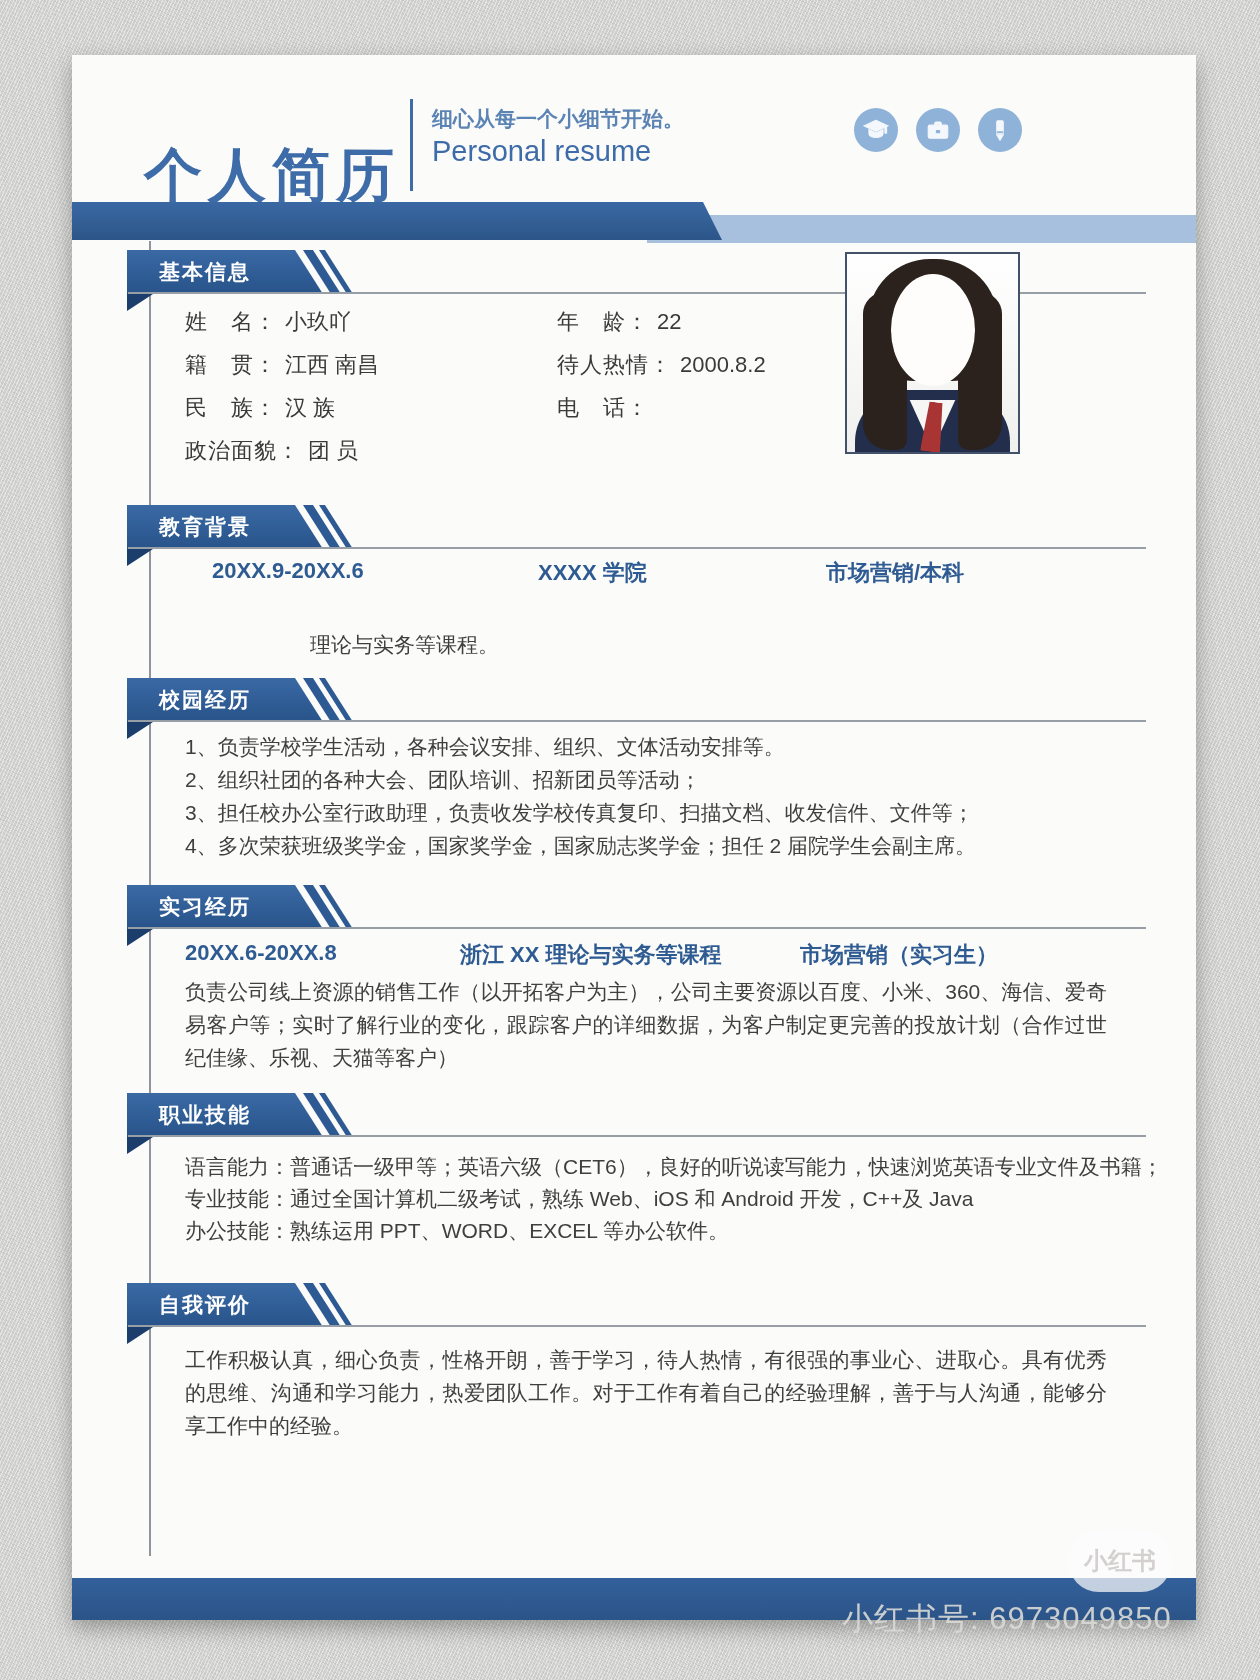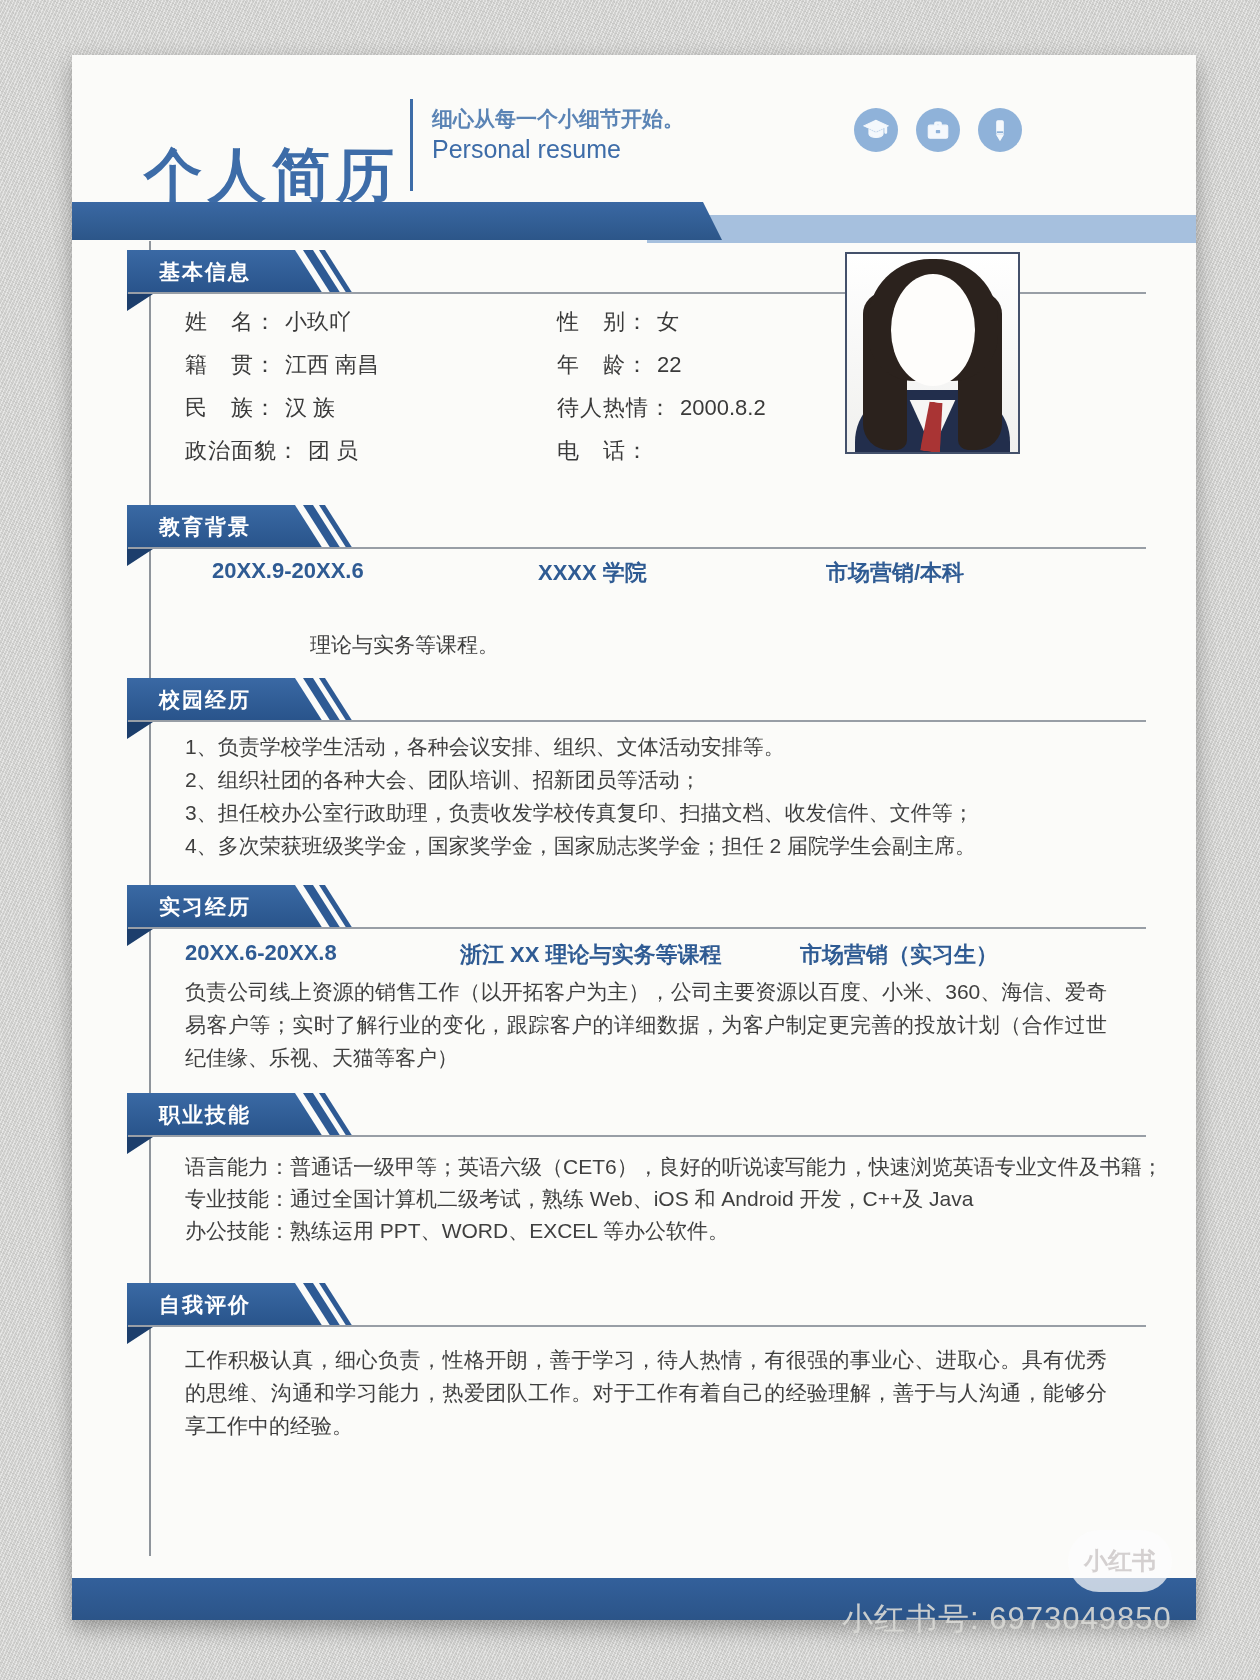--- a/index.html
+++ b/index.html
@@ -17,21 +17,21 @@
     background:#fbfbf9; box-shadow:0 8px 20px rgba(0,0,0,.30);
   }
 
   
   .rtitle {
     position:absolute; left:72px; top:38px; font-size:58px; font-weight:bold;
     color:#3d6ca8; letter-spacing:6px;margin-top:44px;
   }
   .hdivider { position:absolute; left:338px; top:44px; width:3px; height:92px; background:#3d6ca8; }
   .tagline { position:absolute; left:360px; top:50px; font-size:21px; font-weight:bold; color:#5b84b5; }
-  .subtitle { position:absolute; left:360px; top:80px; font-size:25px; color:#3d6ca8; }
+  .subtitle { position:absolute; left:360px; top:80px; font-size:29px; color:#3d6ca8; }
   .hicons { position:absolute; left:782px; top:53px; display:flex; gap:18px; }
   .hicon {
     width:44px; height:44px; border-radius:50%; background:#8fb2d9;
     display:flex; align-items:center; justify-content:center;
   }
   .hicon svg { width:26px; height:26px; fill:#f4f8fc; stroke:#f4f8fc; }
 
   
   .bar-light { position:absolute; left:575px; top:160px; width:549px; height:28px; background:#a6c0de; }
   .bar-dark  { position:absolute; left:0; top:147px; width:650px; height:38px;
@@ -147,21 +147,20 @@
   </div>
   <div class="secline" style="top:237px"></div>
 
   <div class="kv" style="left:113px; top:245px">
     <div class="row"><span class="lab">姓　名：</span><span class="val">小玖吖</span></div>
     <div class="row"><span class="lab">籍　贯：</span><span class="val">江西 南昌</span></div>
     <div class="row"><span class="lab">民　族：</span><span class="val">汉 族</span></div>
     <div class="row"><span class="lab">政治面貌：</span><span class="val">团 员</span></div>
   </div>
   <div class="kv" style="left:485px; top:245px">
-    <div class="row"><span class="lab">性　别：</span><span class="val">女</span></div>
     <div class="row"><span class="lab">年　龄：</span><span class="val">22</span></div>
     <div class="row"><span class="lab">待人热情：</span><span class="val">2000.8.2</span></div>
     <div class="row"><span class="lab">电　话：</span><span class="val"></span></div>
   </div>
 
   <div class="photo">
     <div class="ph-suit"></div>
     <div class="ph-shirt"></div>
     <div class="ph-tie"></div>
     <div class="ph-hair-l"></div>

